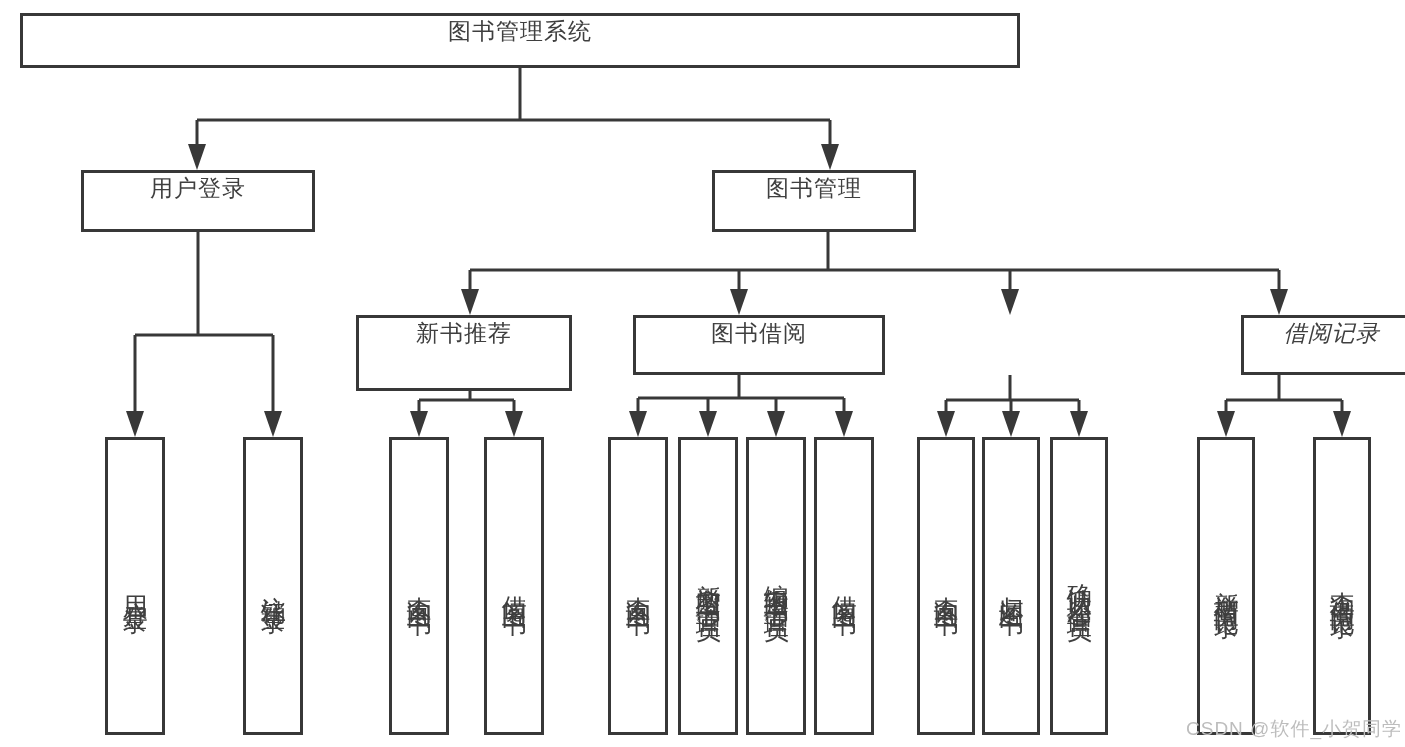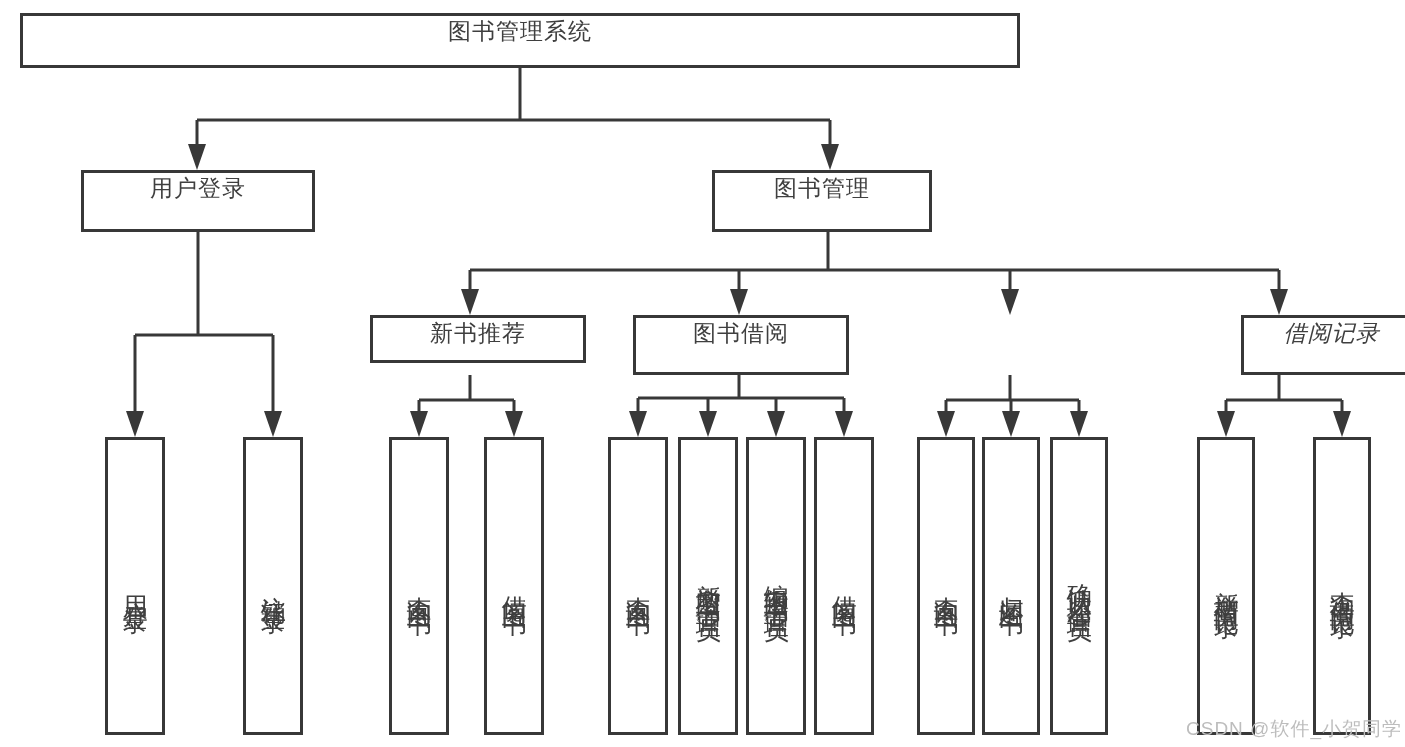--- a/index.html
+++ b/index.html
@@ -95,28 +95,28 @@
     </g>
   </svg>
 
   <div class="hbox" style="left:20px;top:13px;width:1000px;height:55px;">
     <span>图书管理系统</span>
   </div>
 
   <div class="hbox" style="left:81px;top:170px;width:234px;height:62px;">
     <span>用户登录</span>
   </div>
-  <div class="hbox" style="left:712px;top:170px;width:220px;height:62px;">
+  <div class="hbox" style="left:712px;top:170px;width:204px;height:62px;">
     <span>图书管理</span>
   </div>
 
-  <div class="hbox" style="left:370px;top:315px;width:216px;height:48px;">
+  <div class="hbox" style="left:356px;top:315px;width:216px;height:76px;">
     <span>新书推荐</span>
   </div>
-  <div class="hbox" style="left:633px;top:315px;width:216px;height:60px;">
+  <div class="hbox" style="left:633px;top:315px;width:252px;height:60px;">
     <span>图书借阅</span>
   </div>
   <div class="hbox" style="left:1241px;top:315px;width:181px;height:60px;font-style:italic;">
     <span>借阅记录</span>
   </div>
 
   <div class="vbox" style="left:105px;">
     <span class="vtext">用户登录</span>
   </div>
   <div class="vbox" style="left:243px;">

